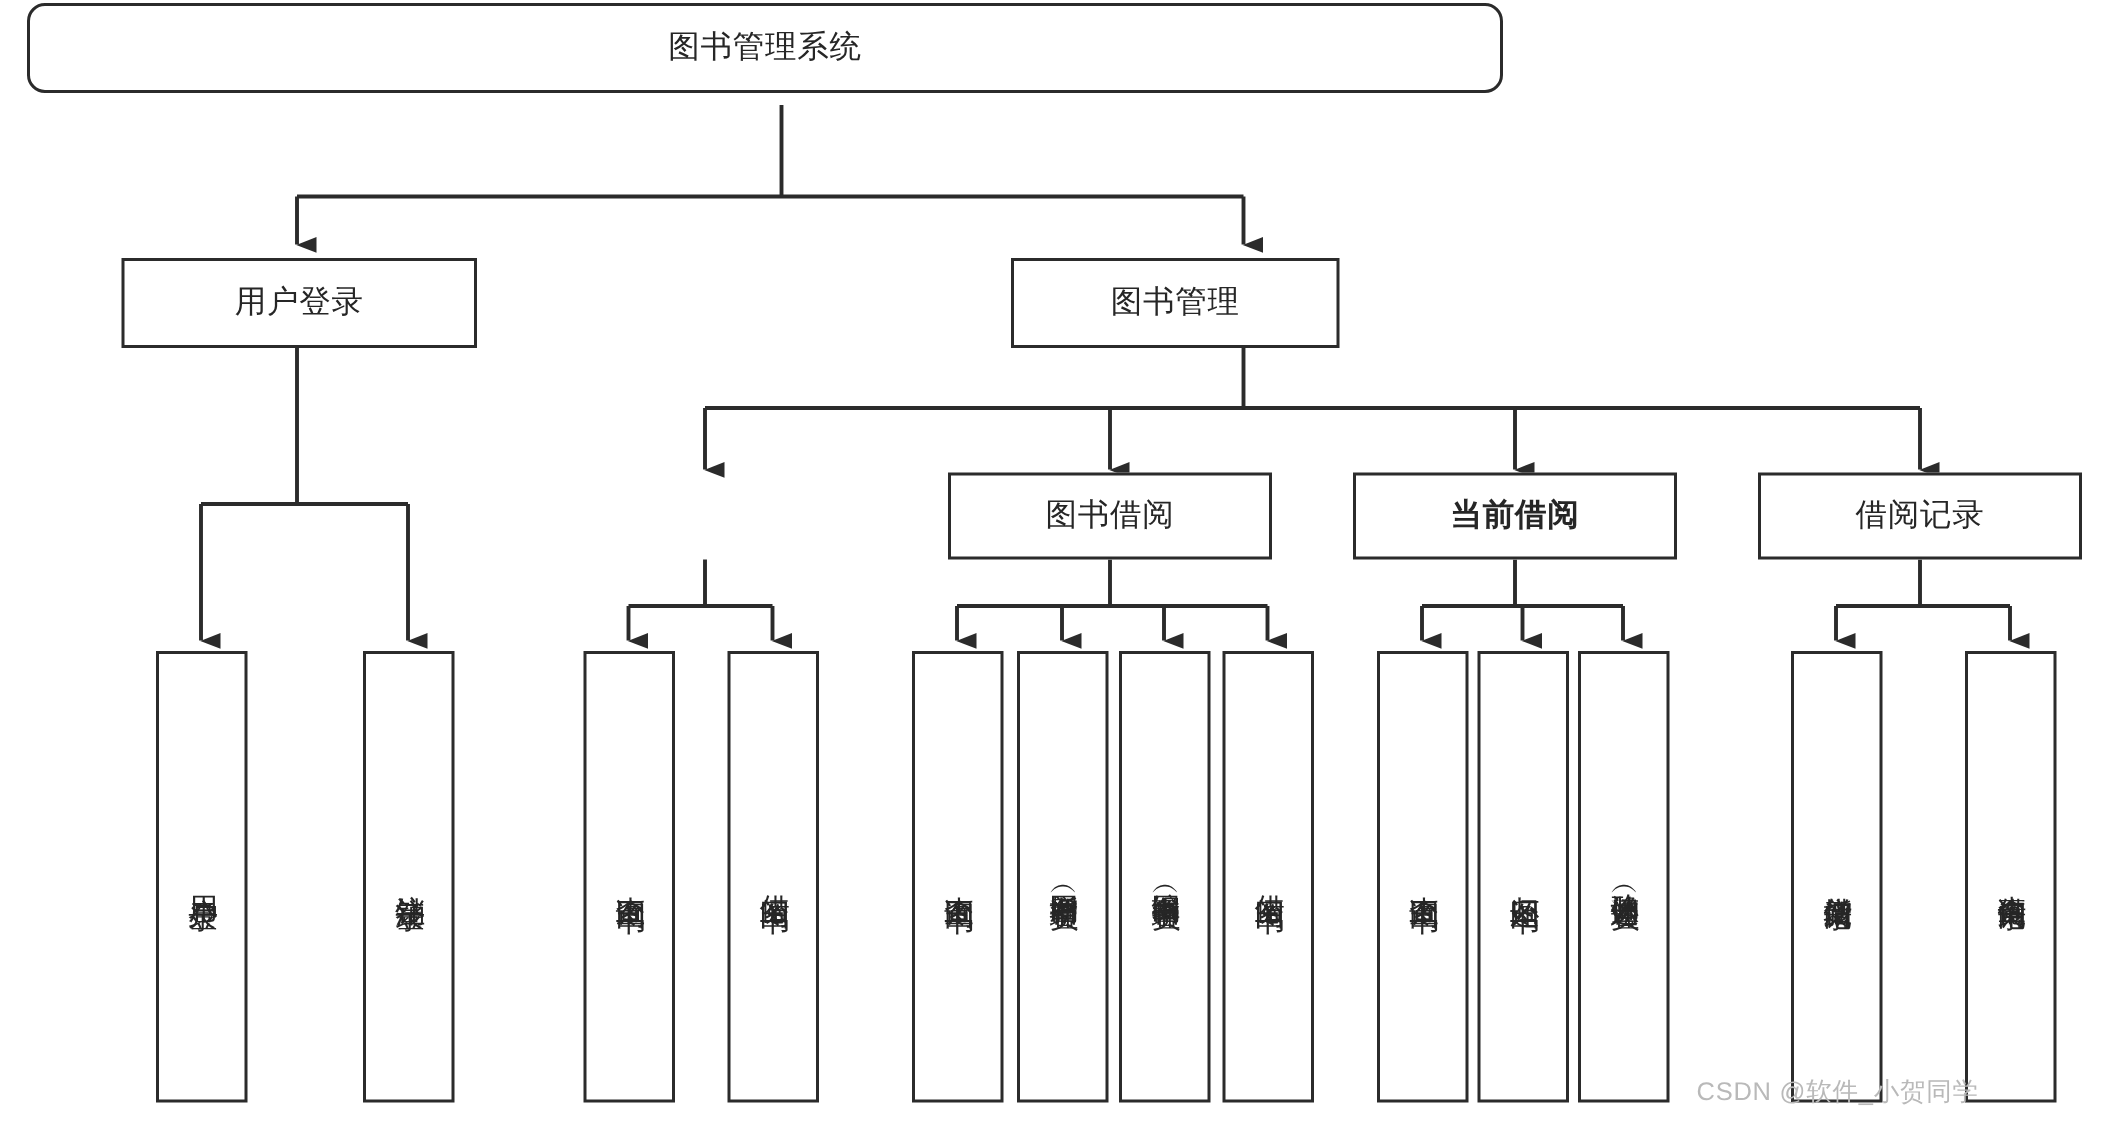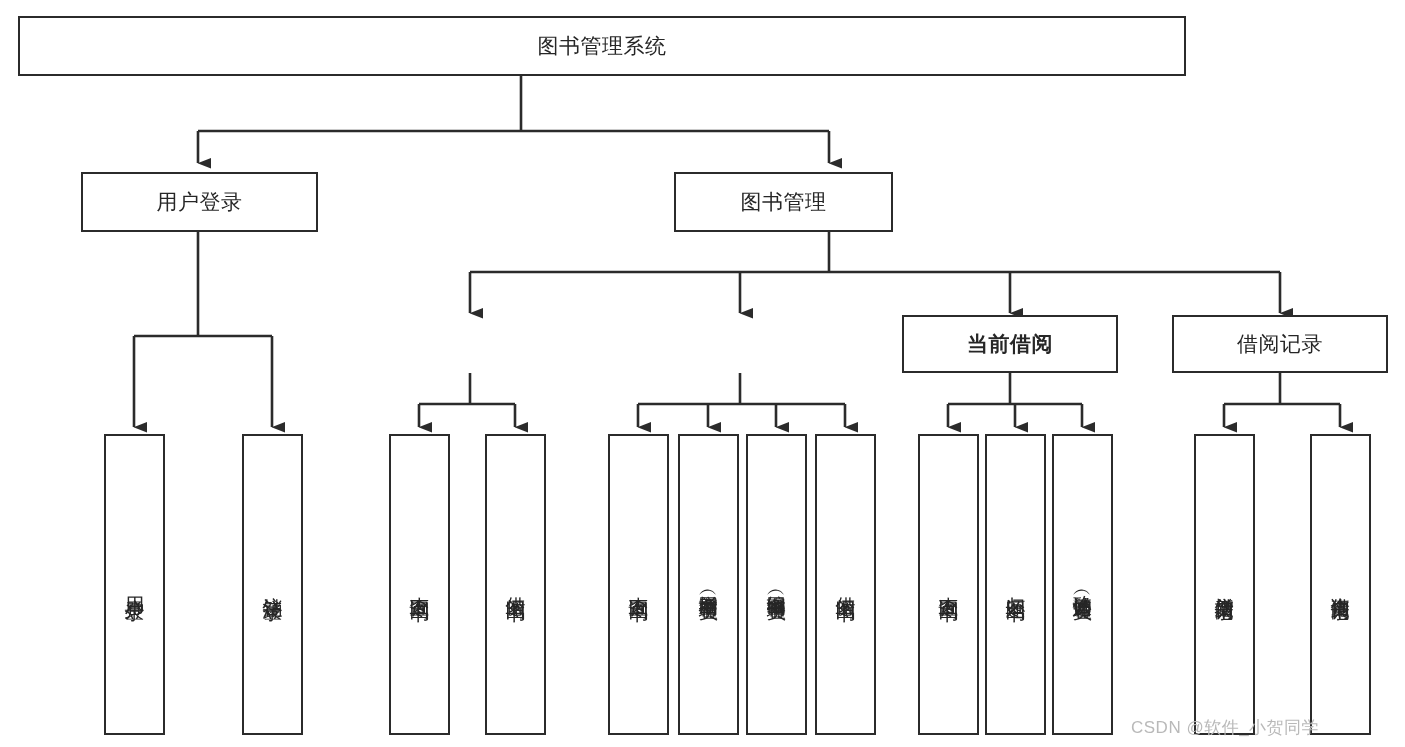--- a/index.html
+++ b/index.html
@@ -122,31 +122,34 @@
       <path d="M 1015 404 L 1015 427" marker-end="url(#arrow)"></path>
       <path d="M 1082 404 L 1082 427" marker-end="url(#arrow)"></path>
 
       <path d="M 1280 373 L 1280 404"></path>
       <path d="M 1224 404 L 1340 404"></path>
       <path d="M 1224 404 L 1224 427" marker-end="url(#arrow)"></path>
       <path d="M 1340 404 L 1340 427" marker-end="url(#arrow)"></path>
     </g>
   </svg>
 
-  <div class="node-box root horiz" style="left:18px; top:16px; width:1168px; height:60px;">
+  <div class="node-box root horiz" style="left:18px; top:2px; width:984px; height:60px;border-radius:12px;">
     <span class="node-label">图书管理系统</span>
   </div>
 
   <div class="node-box horiz" style="left:81px; top:172px; width:237px; height:60px;">
     <span class="node-label">用户登录</span>
   </div>
   <div class="node-box horiz" style="left:674px; top:172px; width:219px; height:60px;">
     <span class="node-label">图书管理</span>
   </div>
 
+  <div class="node-box horiz" style="left:632px; top:315px; width:216px; height:58px;">
+    <span class="node-label">图书借阅</span>
+  </div>
   <div class="node-box horiz" style="left:902px; top:315px; width:216px; height:58px;font-weight:bold;">
     <span class="node-label">当前借阅</span>
   </div>
   <div class="node-box horiz" style="left:1172px; top:315px; width:216px; height:58px;">
     <span class="node-label">借阅记录</span>
   </div>
 
   <div class="node-box vert" style="left:104px; top:434px; width:61px; height:301px;">
     <span class="node-label">用户登录</span>
   </div>

